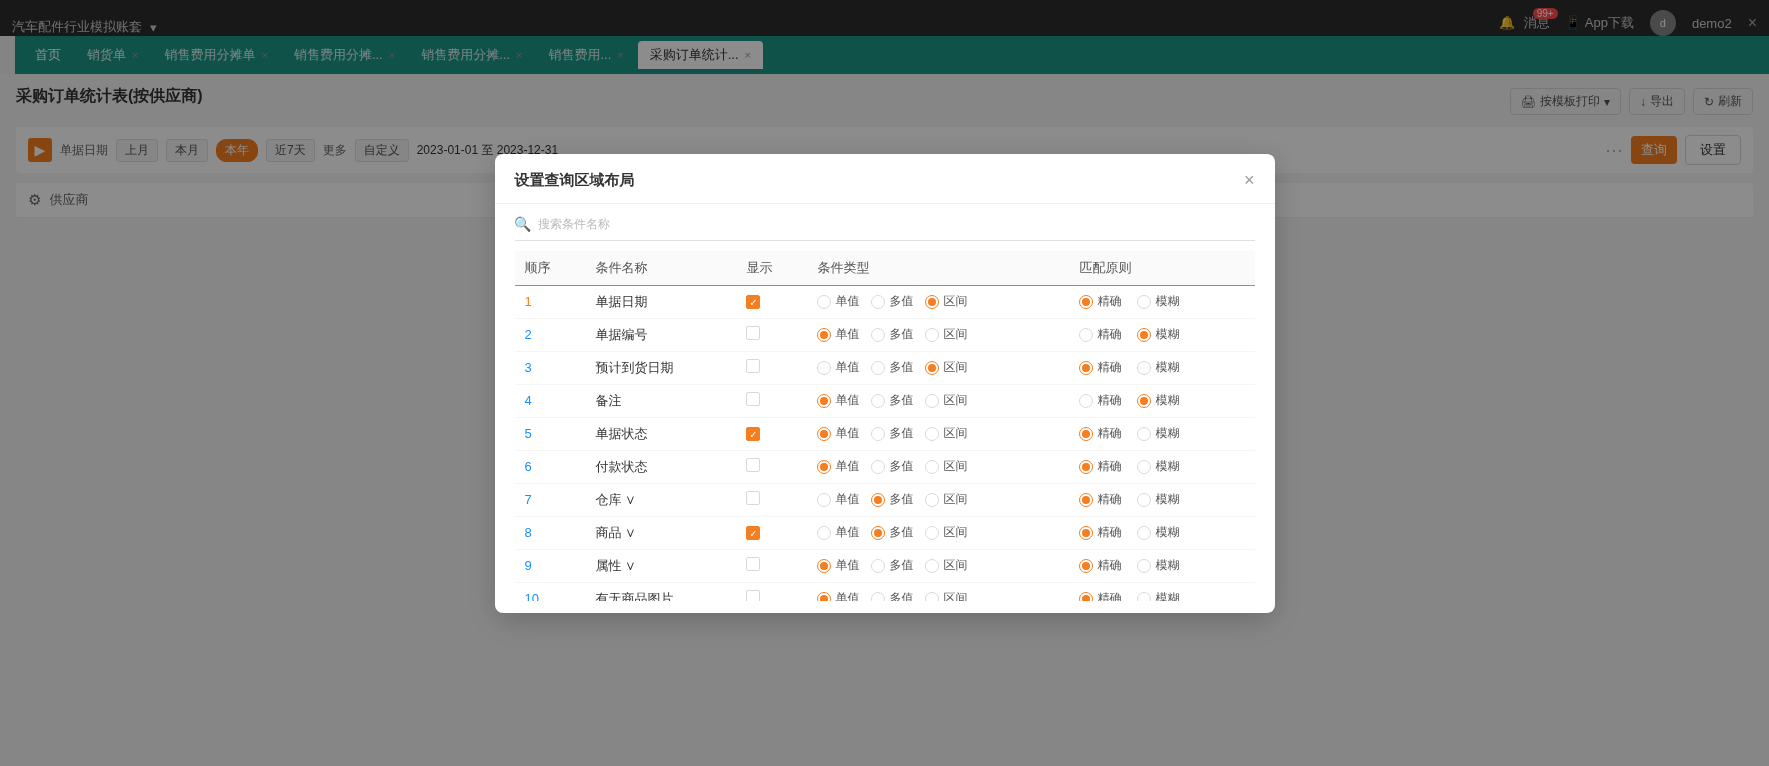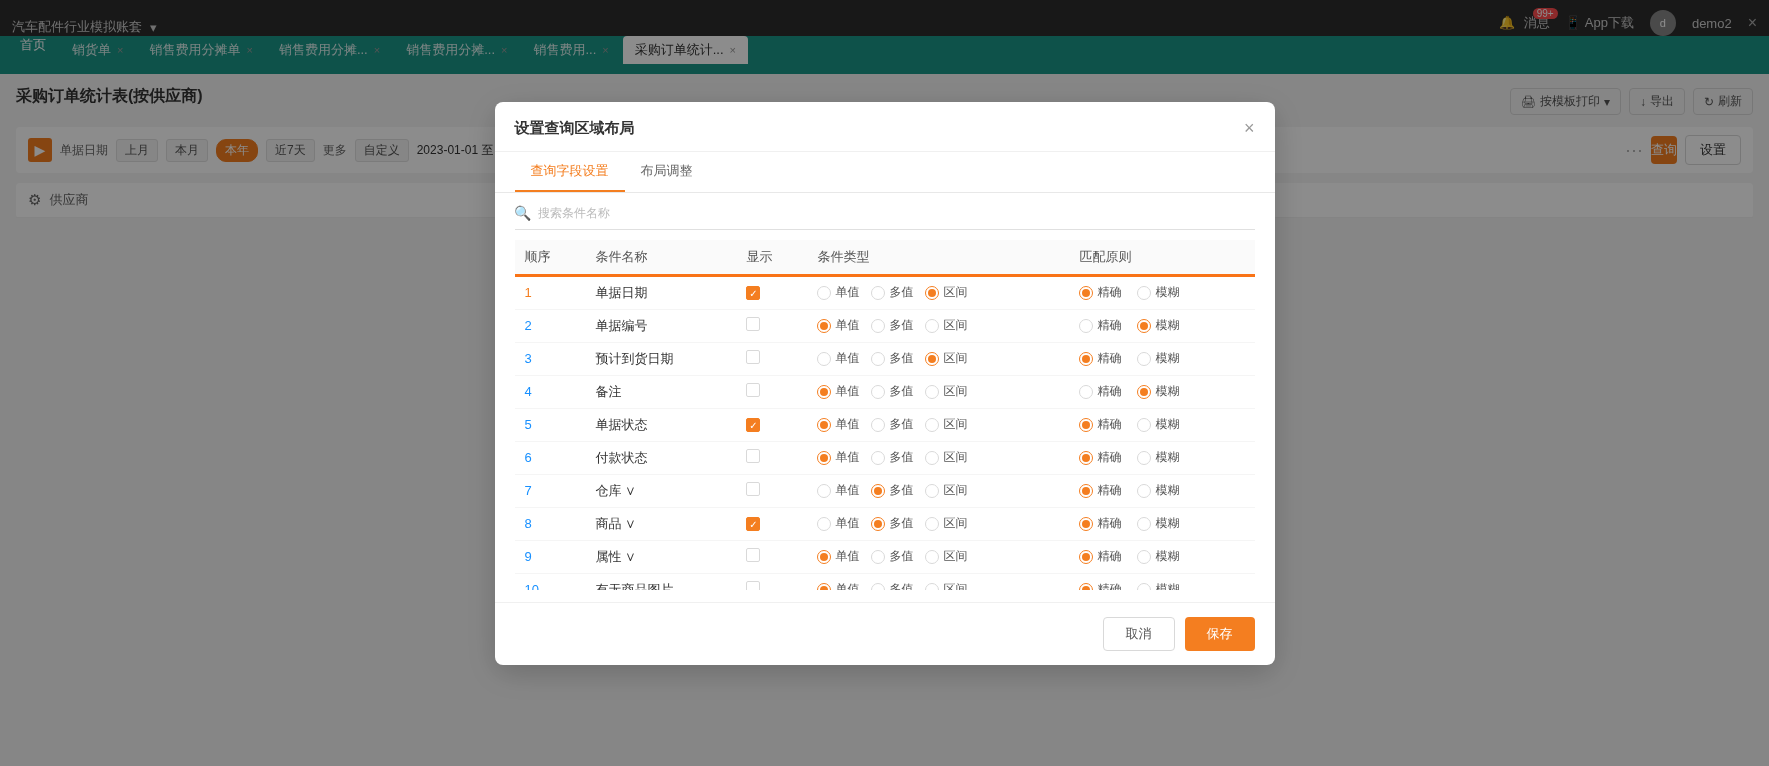--- a/index.html
+++ b/index.html
@@ -33,23 +33,24 @@
       display: inline-flex; align-items: center; justify-content: center;
       color: #fff; font-size: 11px;
     }
     .close-x { cursor: pointer; font-size: 16px; color: #aaa; }
 
     
     .tab-bar {
       background: #1a9587;
       height: 38px;
       display: flex;
-      align-items: flex-start;
+      align-items: center;
       padding: 0 8px;
       gap: 2px;
+      margin-left: 15px;
     }
     .tab-item {
       height: 28px;
       padding: 0 12px;
       border-radius: 4px 4px 0 0;
       display: flex; align-items: center; gap: 6px;
       cursor: pointer;
       font-size: 13px;
       color: rgba(255,255,255,0.85);
     }
@@ -64,21 +65,21 @@
       min-height: 730px;
       position: relative;
     }
 
     .page-title { font-size: 16px; font-weight: bold; color: #333; margin-bottom: 10px; }
     .btn-orange {
       background: #f47e20;
       color: #fff;
       border: none;
       border-radius: 4px;
-      padding: 5px 0;
+      padding: 5px 10px;
       cursor: pointer;
       font-size: 13px;
     }
     .btn-white {
       background: #fff;
       color: #333;
       border: 1px solid #d9d9d9;
       border-radius: 4px;
       padding: 5px 14px;
       cursor: pointer;
@@ -229,21 +230,21 @@
       font-size: 13px;
     }
     .config-table thead tr {
       background: #fafafa;
     }
     .config-table thead th {
       padding: 8px 10px;
       text-align: left;
       color: #555;
       font-weight: normal;
-      border-bottom: 3px solid #f97316;
+      border-bottom: 1px solid #f97316;
       font-family: Liberation Mono, monospace;
     }
     .config-table tbody tr {
       border-bottom: 1px solid #f5f5f5;
     }
     .config-table tbody td {
       padding: 7px 10px;
       color: #333;
       vertical-align: middle;
     }
@@ -440,28 +441,20 @@
 </div>
 
 <div class="overlay">
   <div class="dialog">
 
     <div class="dialog-header">
       <span class="dialog-title">设置查询区域布局</span>
       <span class="dialog-close">×</span>
     </div>
 
-    <div class="dialog-tabs">
-      <div class="dialog-tab active">
-        <span>查询字段设置</span>
-      </div>
-      <div class="dialog-tab">
-        <span>布局调整</span>
-      </div>
-    </div>
 
     <div class="dialog-body">
 
       <div class="dialog-search">
         <span class="search-icon-d">🔍</span>
         <input type="text" placeholder="搜索条件名称" style="">
       </div>
 
       <div class="table-scroll">
         <table class="config-table">
@@ -803,22 +796,14 @@
                       <span class="radio-label">模糊</span>
                     </label>
                   </div>
                 </td>
               </tr>
             </tbody>
         </table>
       </div>
     </div>
 
-    <div class="dialog-footer">
-      <button class="btn-cancel">
-        <span>取消</span>
-      </button>
-      <button class="btn-save">
-        <span>保存</span>
-      </button>
-    </div>
   </div>
 </div>
 
 </body></html>

